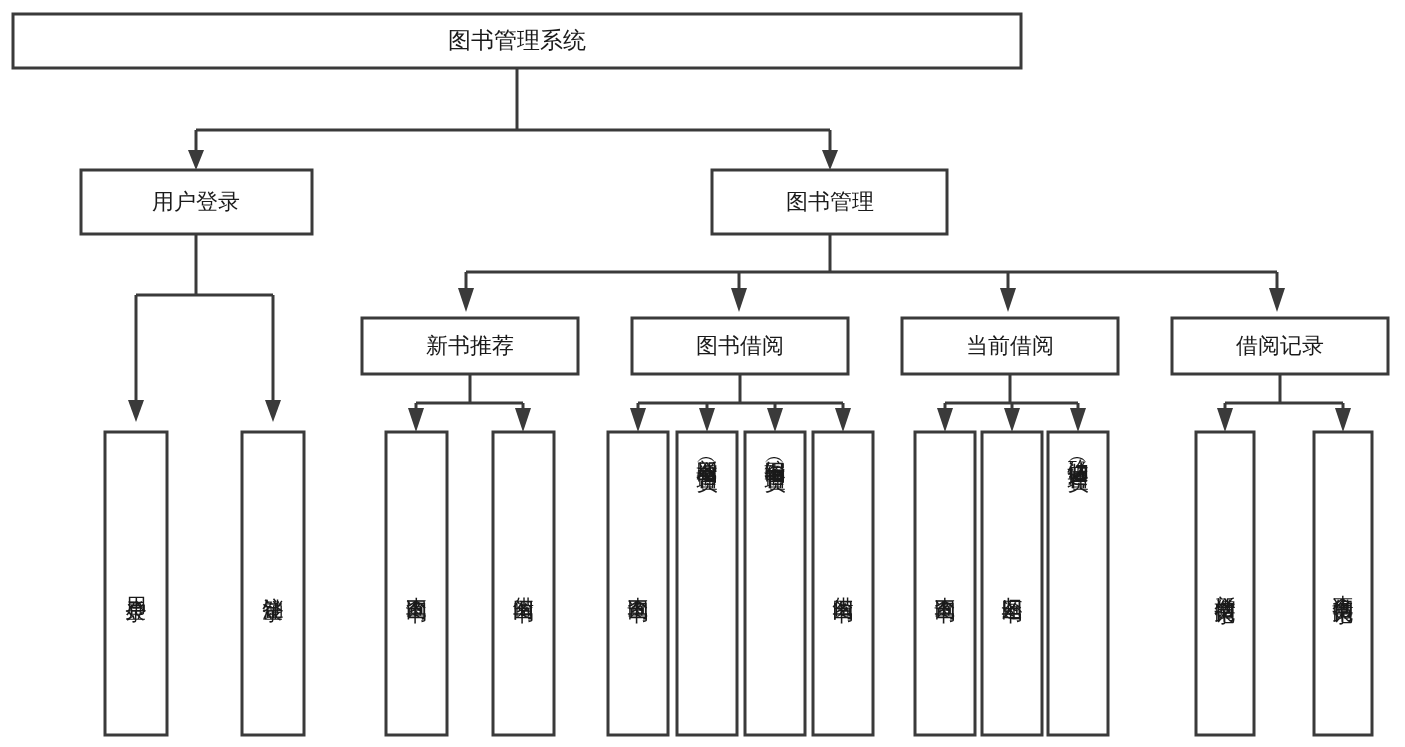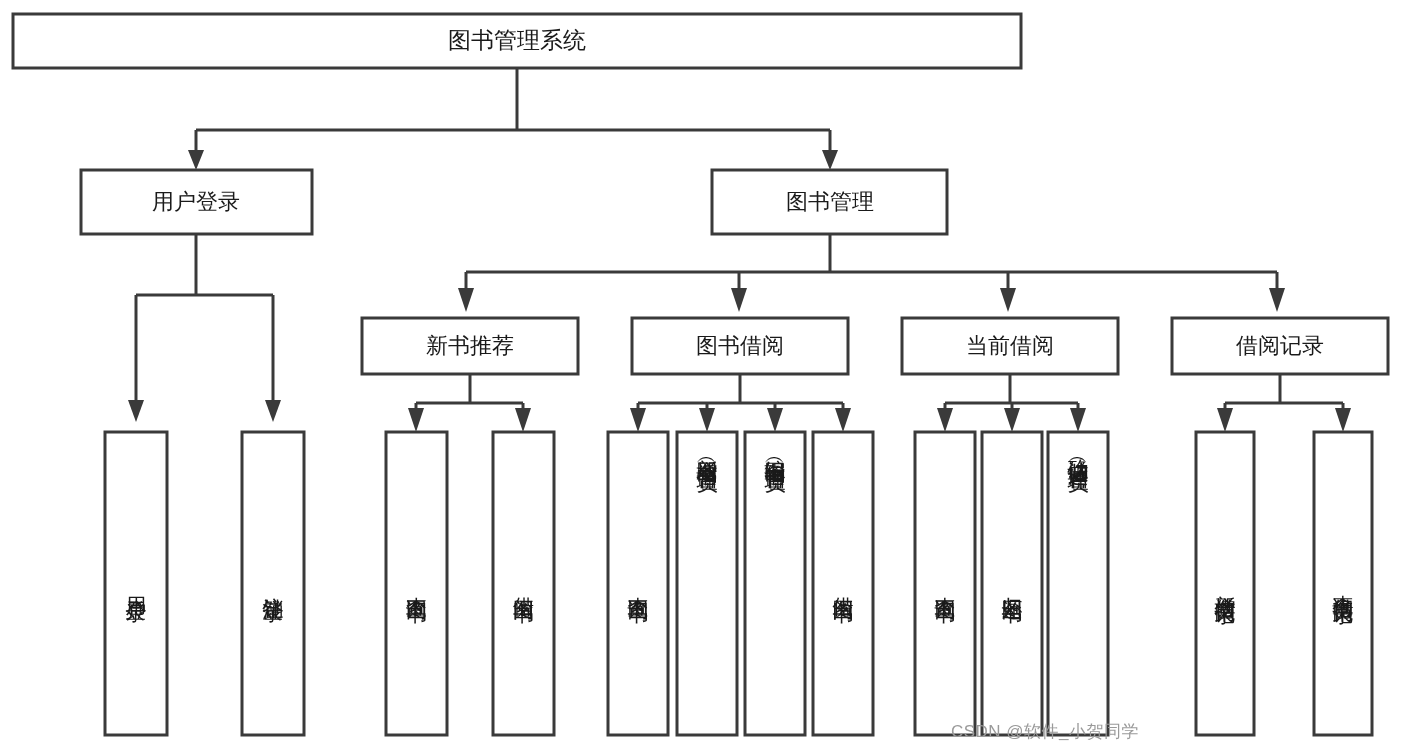--- a/index.html
+++ b/index.html
@@ -264,14 +264,13 @@
     <span class="leaf-label-v" style="margin-top:10px;">确认归还（管理员）</span>
   </div>
 
   <div class="leaf-label-wrap" style="left:1196px; top:432px; width:58px; height:303px;">
     <span class="leaf-label-v">新增借阅记录</span>
   </div>
   <div class="leaf-label-wrap" style="left:1314px; top:432px; width:58px; height:303px;">
     <span class="leaf-label-v">查询借阅记录</span>
   </div>
 
-  <div class="watermark">CSDN @软件_小贺同学</div>
 </div>
 
 </body></html>

